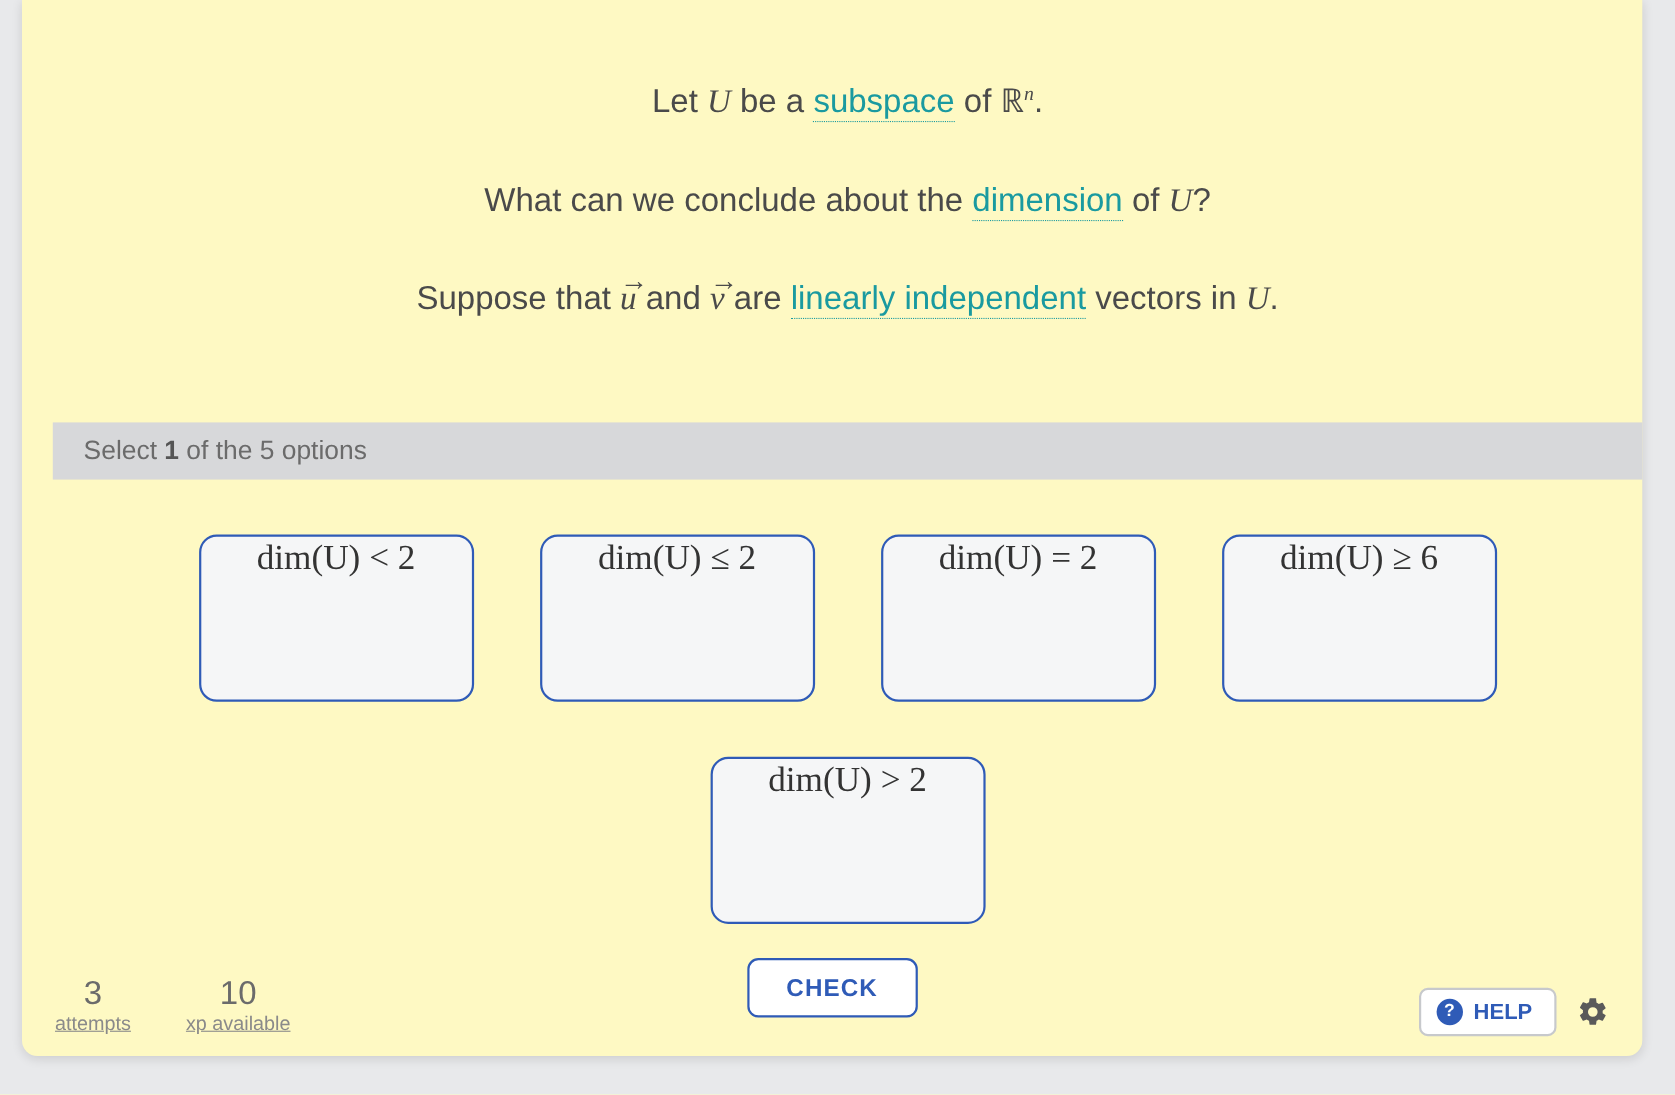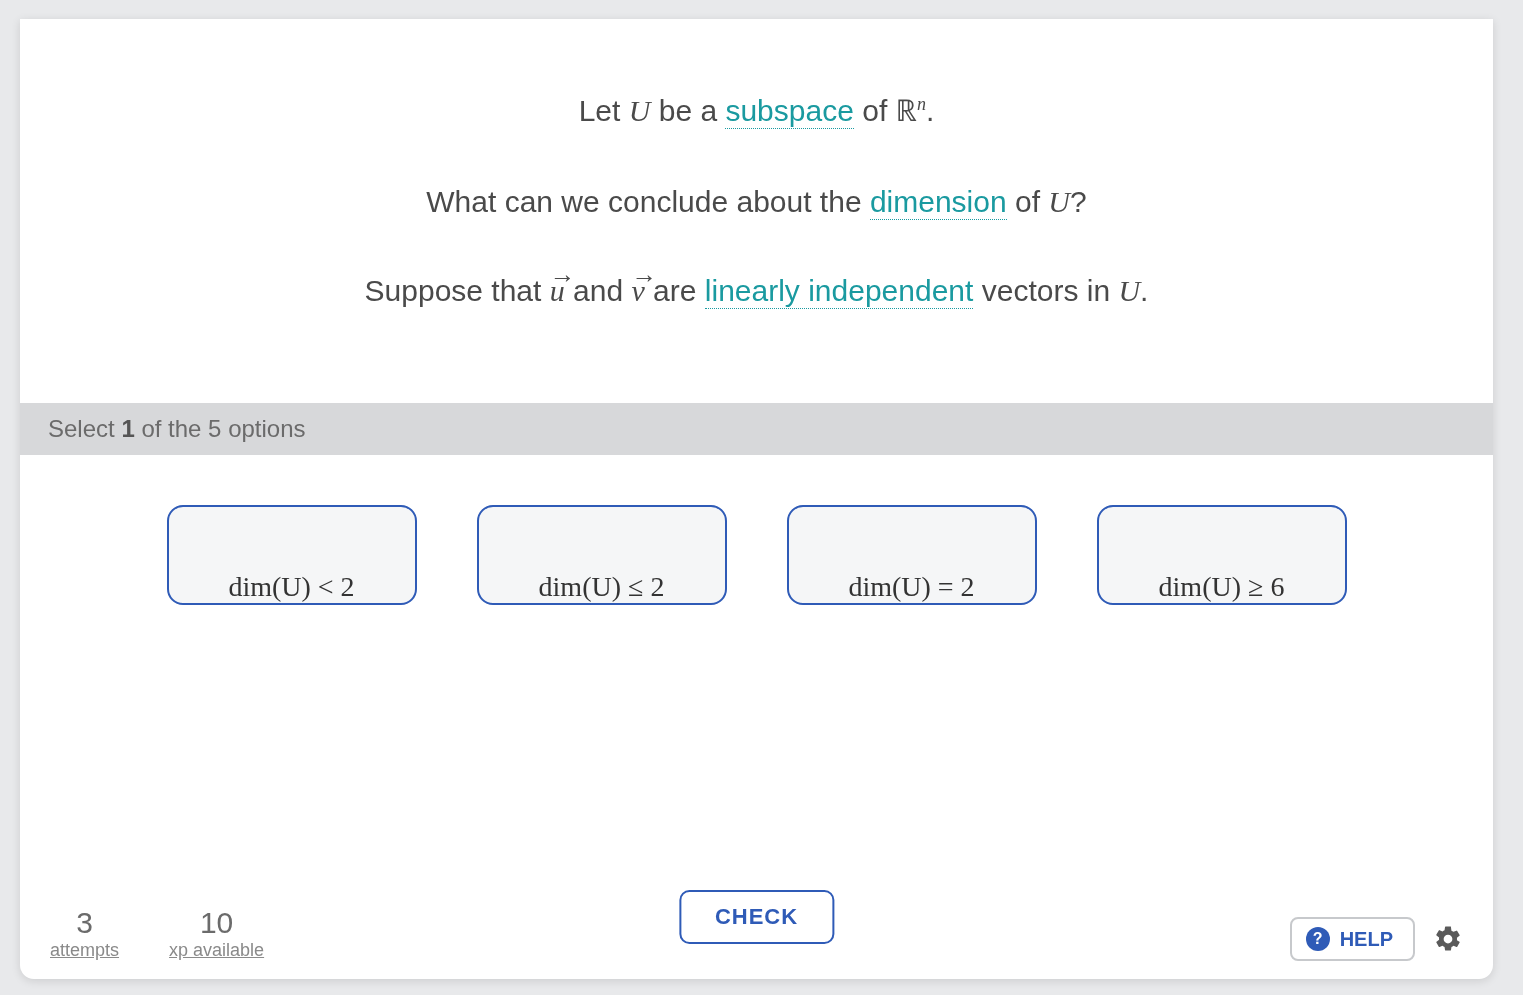--- a/index.html
+++ b/index.html
@@ -5,27 +5,28 @@
   * { box-sizing: border-box; margin: 0; padding: 0; }
   body {
     font-family: "Segoe UI", -apple-system, sans-serif;
     background: #e8e9eb;
     width: 1523px;
     height: 995px;
     overflow: hidden;
     color: #4a4a4a;
   }
   .card {
-    background: #ffffff;
-    margin: 19px 30px 0 20px;
+    background: #fef9c3;
+    margin: 0 30px 0 20px;
     border-radius: 0 0 14px 14px;
     box-shadow: 0 2px 10px rgba(0,0,0,0.12);
     padding-bottom: 30px;
     position: relative;
     min-height: 960px;
+    padding-left: 28px;
   }
   .question-area {
     padding: 70px 60px 40px 60px;
     text-align: center;
   }
   .q-line {
     font-size: 30px;
     color: #4a4a4a;
     margin-bottom: 55px;
     font-weight: 400;
@@ -55,29 +56,29 @@
   .instruction-bar b { color: #555; font-weight: 600; }
   .options-area {
     padding: 50px 80px 30px 80px;
     display: flex;
     flex-wrap: wrap;
     justify-content: center;
     gap: 50px 60px;
   }
   .option-btn {
     min-width: 250px;
-    height: 100px;
+    height: 152px;
     border: 2.5px solid #2f5bb7;
     border-radius: 16px;
     background: #f5f6f7;
     display: flex;
-    align-items: flex-end;
+    align-items: flex-start;
     justify-content: center;
     font-family: "Times New Roman", serif;
-    font-size: 28px;
+    font-size: 32px;
     color: #333;
     cursor: pointer;
     padding: 0 25px;
   }
   .footer {
     position: absolute;
     bottom: 18px;
     left: 0; right: 0;
     padding: 0 30px;
     display: flex;
@@ -171,20 +172,23 @@
       </button>
     <button class="option-btn">
         <span class="math-italic">dim(U) ≤ 2</span>
       </button>
     <button class="option-btn">
         <span class="math-italic">dim(U) = 2</span>
       </button>
     <button class="option-btn">
         <span class="math-italic">dim(U) ≥ 6</span>
       </button>
+    <button class="option-btn">
+        <span class="math-italic">dim(U) &gt; 2</span>
+      </button>
   </div>
 
   <button class="check-btn">CHECK</button>
 
   <div class="footer">
     <div class="stats">
       <div class="stat">
         <span class="num">3</span>
         <span class="lbl">attempts</span>
       </div>

